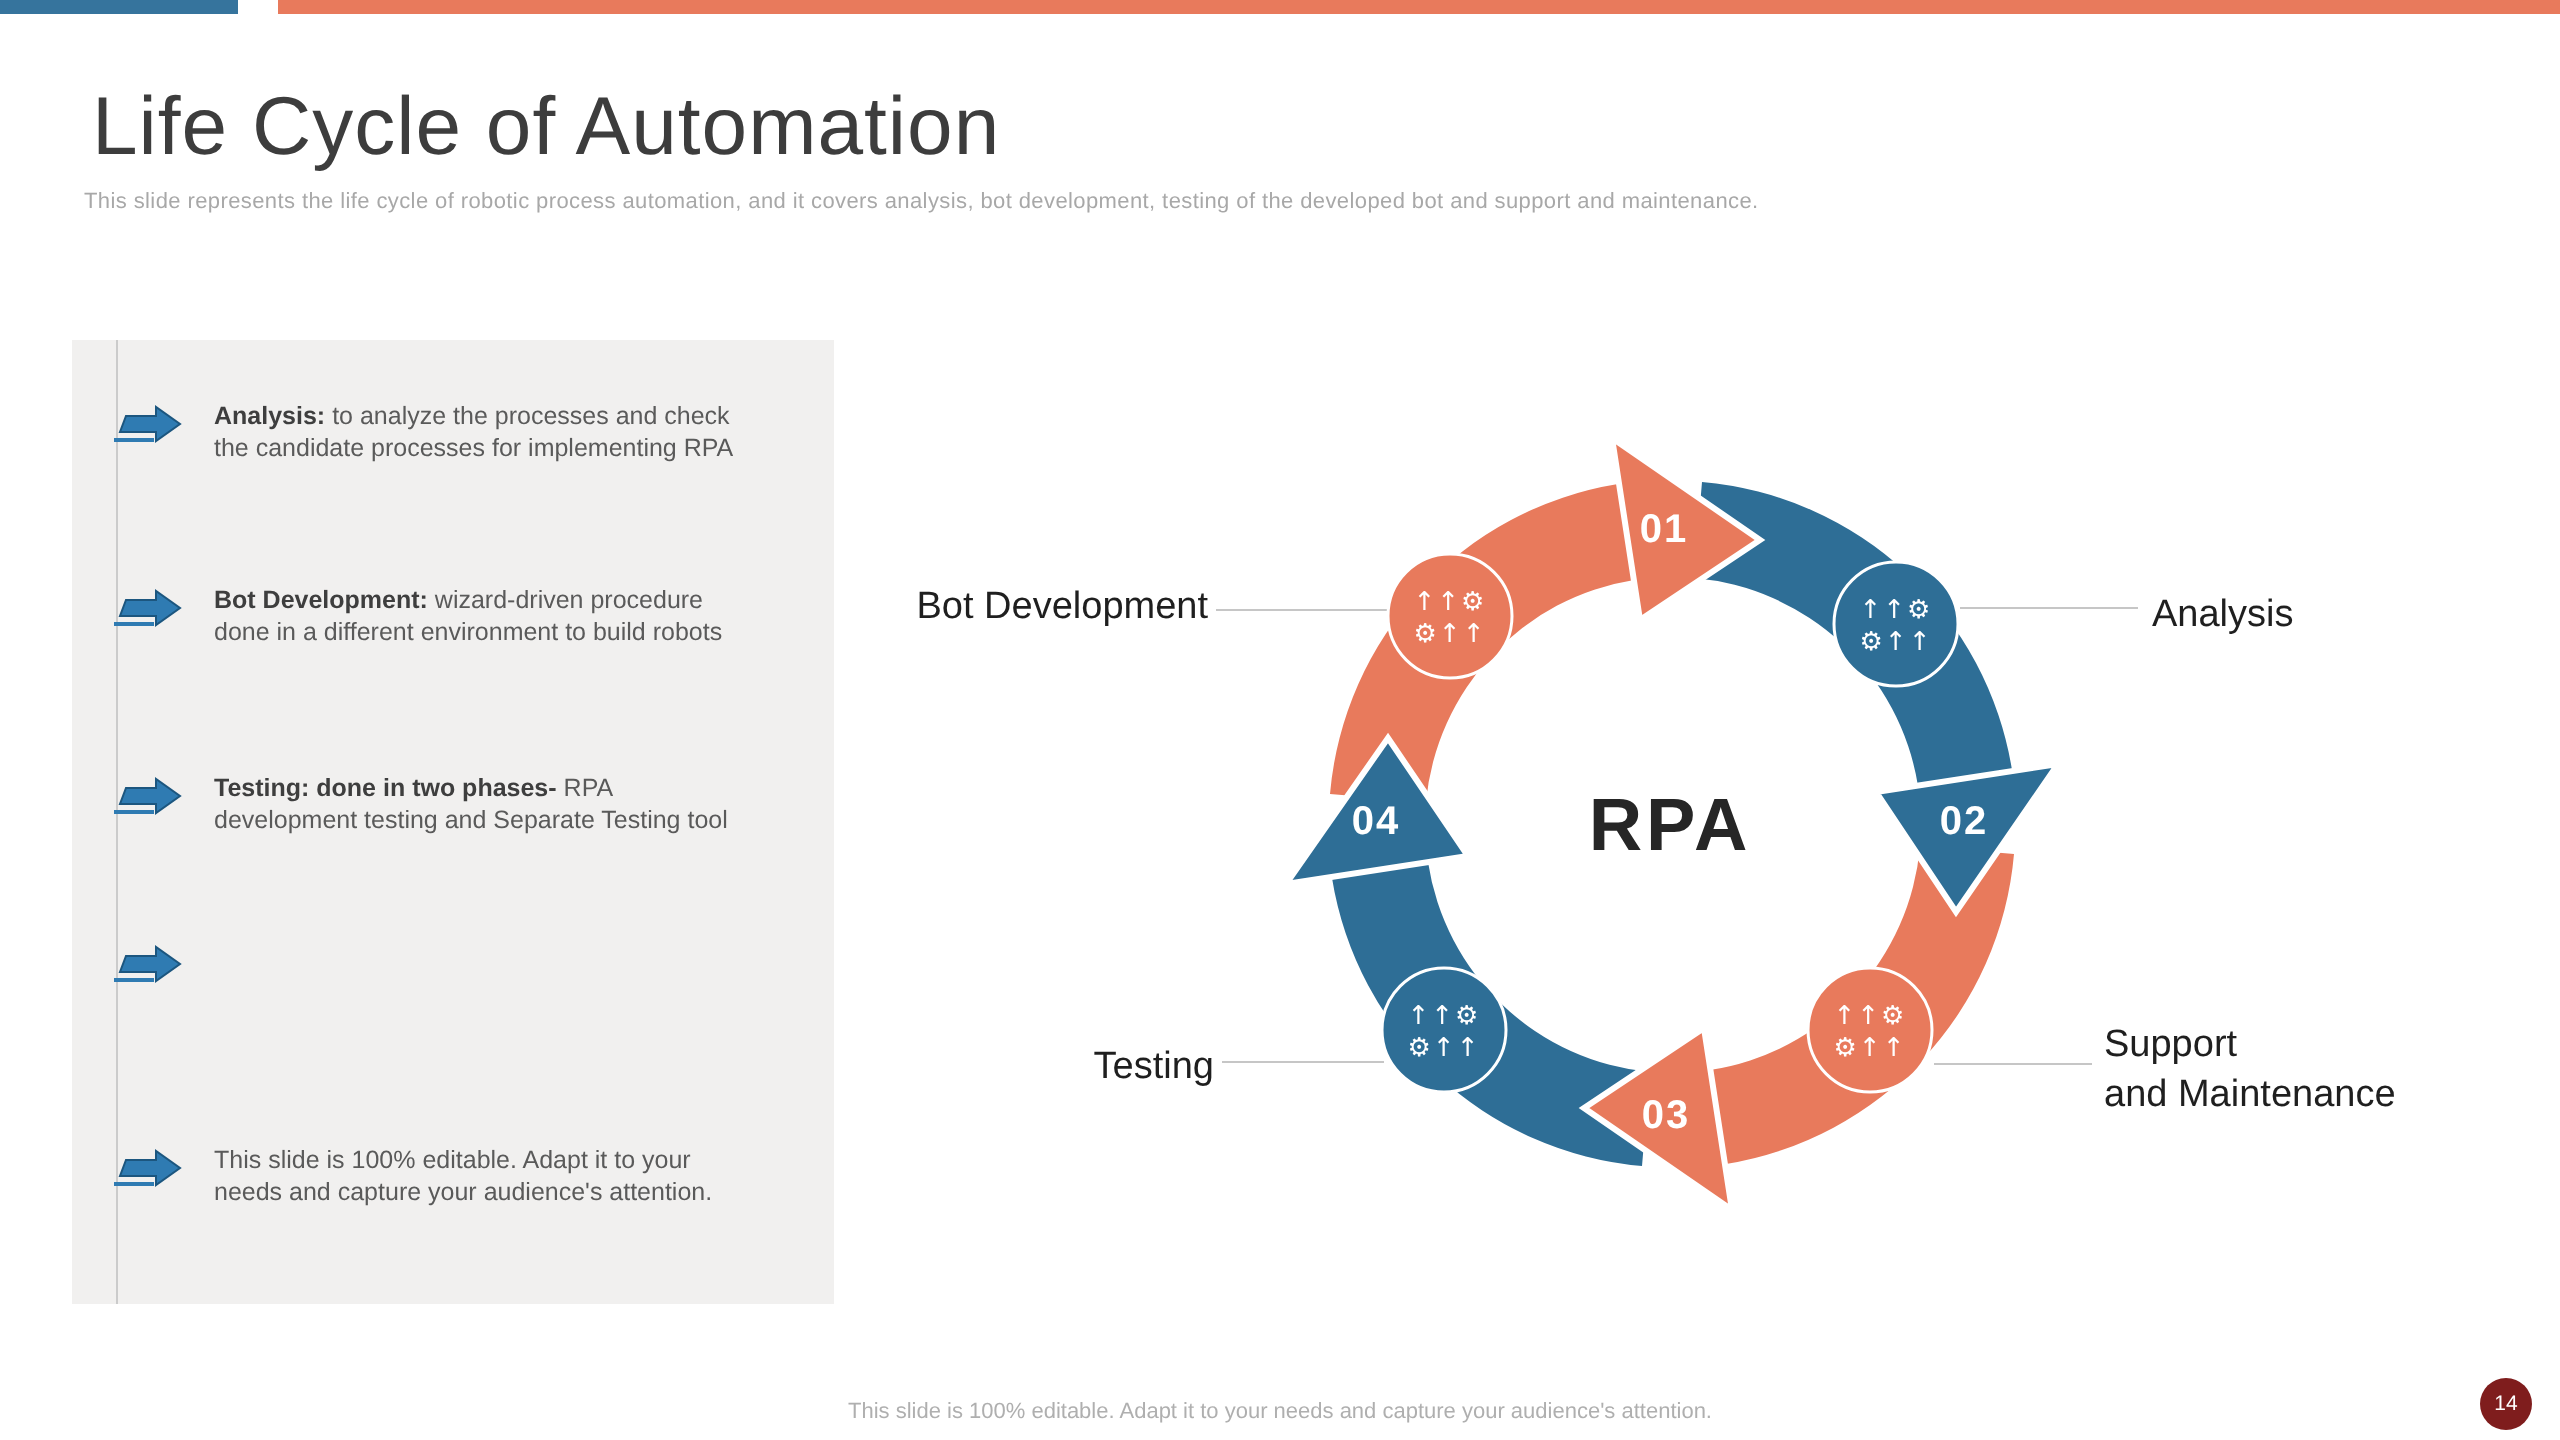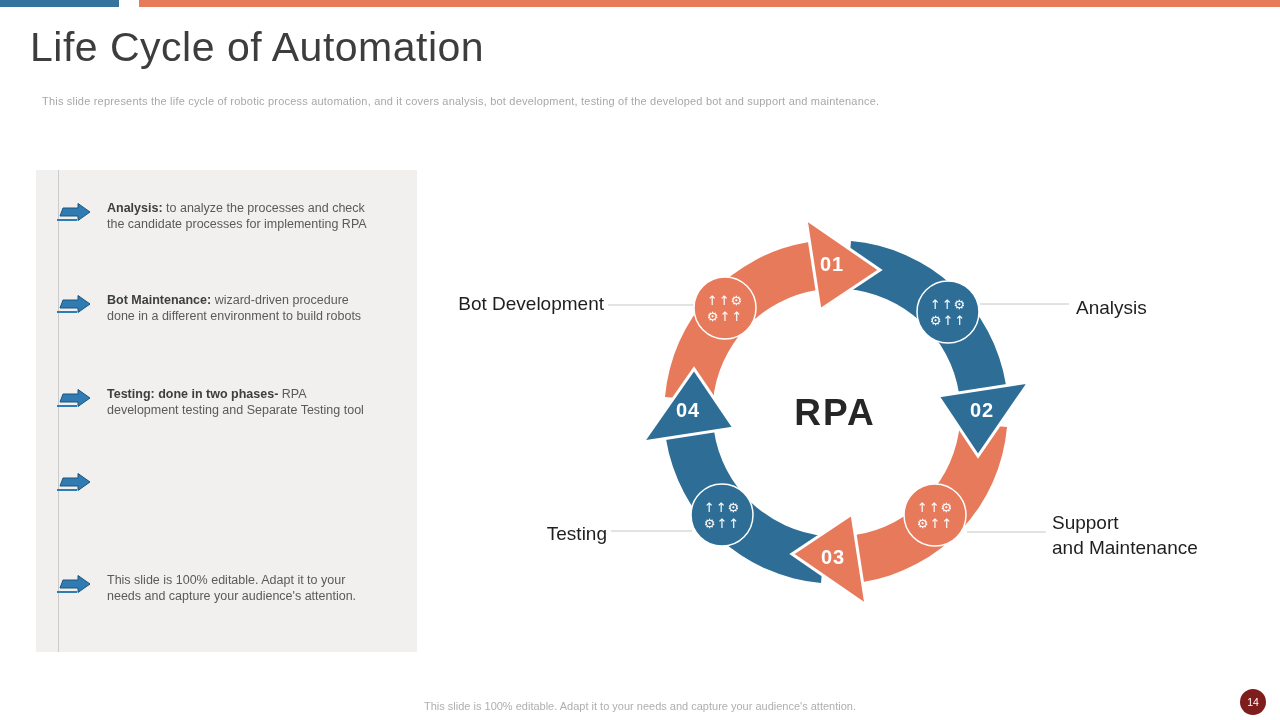--- a/index.html
+++ b/index.html
@@ -8,21 +8,21 @@
     background:#ffffff;font-family:"Liberation Sans",sans-serif;
   }
 
   
   .bar{position:absolute;top:0;height:7px;}
   .bar-blue{left:0;width:119px;background:#36749D;}
   .bar-orange{left:139px;width:1141px;background:#E87A5C;}
 
   
   .title{
-    position:absolute;left:30px;top:24px;margin:0;
+    position:absolute;left:30px;top:24px;margin:16px;
     font-size:41px;font-weight:400;color:#3D3D3D;letter-spacing:0.5px;
   }
   .subtitle{
     position:absolute;left:30px;top:83px;margin:12px;width:900px;
     font-size:11px;color:#A8A8A8;letter-spacing:0.2px;
   }
 
   
   .panel{
     position:absolute;left:36px;top:170px;width:381px;height:482px;
@@ -90,21 +90,21 @@
     </svg>
     <p class="bullet-text"><b>Analysis:</b><span> to analyze the processes and check
 the candidate processes for implementing RPA</span></p>
   </div>
 
   <div class="bullet-item" style="top:292px">
     <svg class="bullet-arrow" width="36" height="24" viewBox="0 0 36 24">
       <path d="M1,20 H21" stroke="#2F7BB2" stroke-width="2" fill="none"></path>
       <path d="M7,8 H22 V3.5 L34,12 L22,20.5 V16 H4 Z" fill="#2F7BB2" stroke="#1C567F" stroke-width="1"></path>
     </svg>
-    <p class="bullet-text"><b>Bot Maintenance:</b><span> wizard-driven procedure
+    <p class="bullet-text"><b>Bot Development:</b><span> wizard-driven procedure
 done in a different environment to build robots</span></p>
   </div>
 
   <div class="bullet-item" style="top:386px">
     <svg class="bullet-arrow" width="36" height="24" viewBox="0 0 36 24">
       <path d="M1,20 H21" stroke="#2F7BB2" stroke-width="2" fill="none"></path>
       <path d="M7,8 H22 V3.5 L34,12 L22,20.5 V16 H4 Z" fill="#2F7BB2" stroke="#1C567F" stroke-width="1"></path>
     </svg>
     <p class="bullet-text"><b>Testing: done in two phases-</b><span> RPA
 development testing and Separate Testing tool</span></p>

